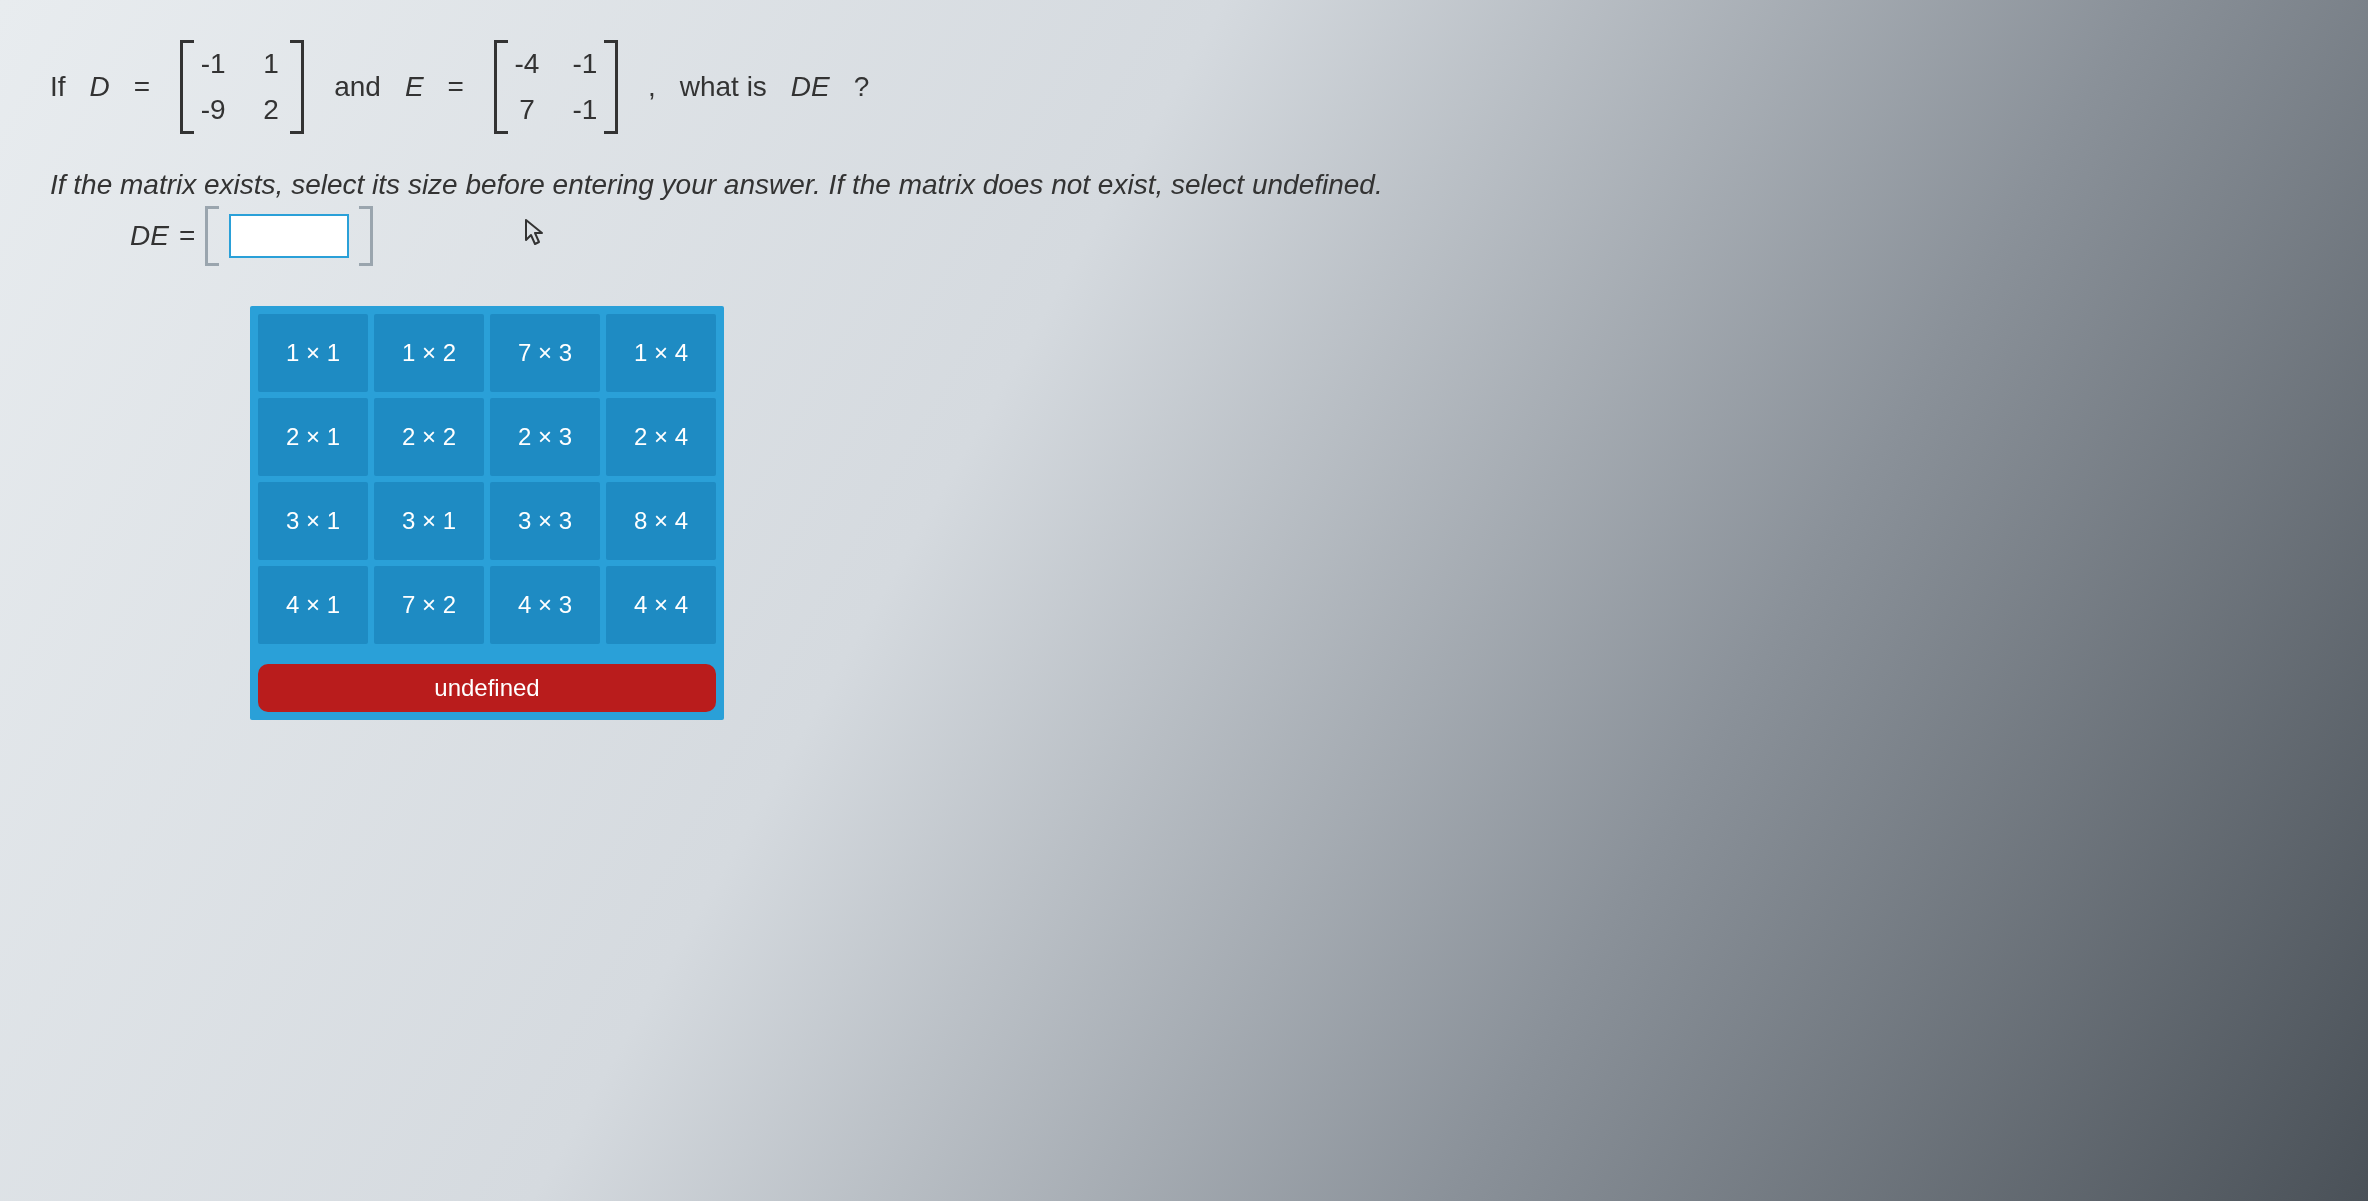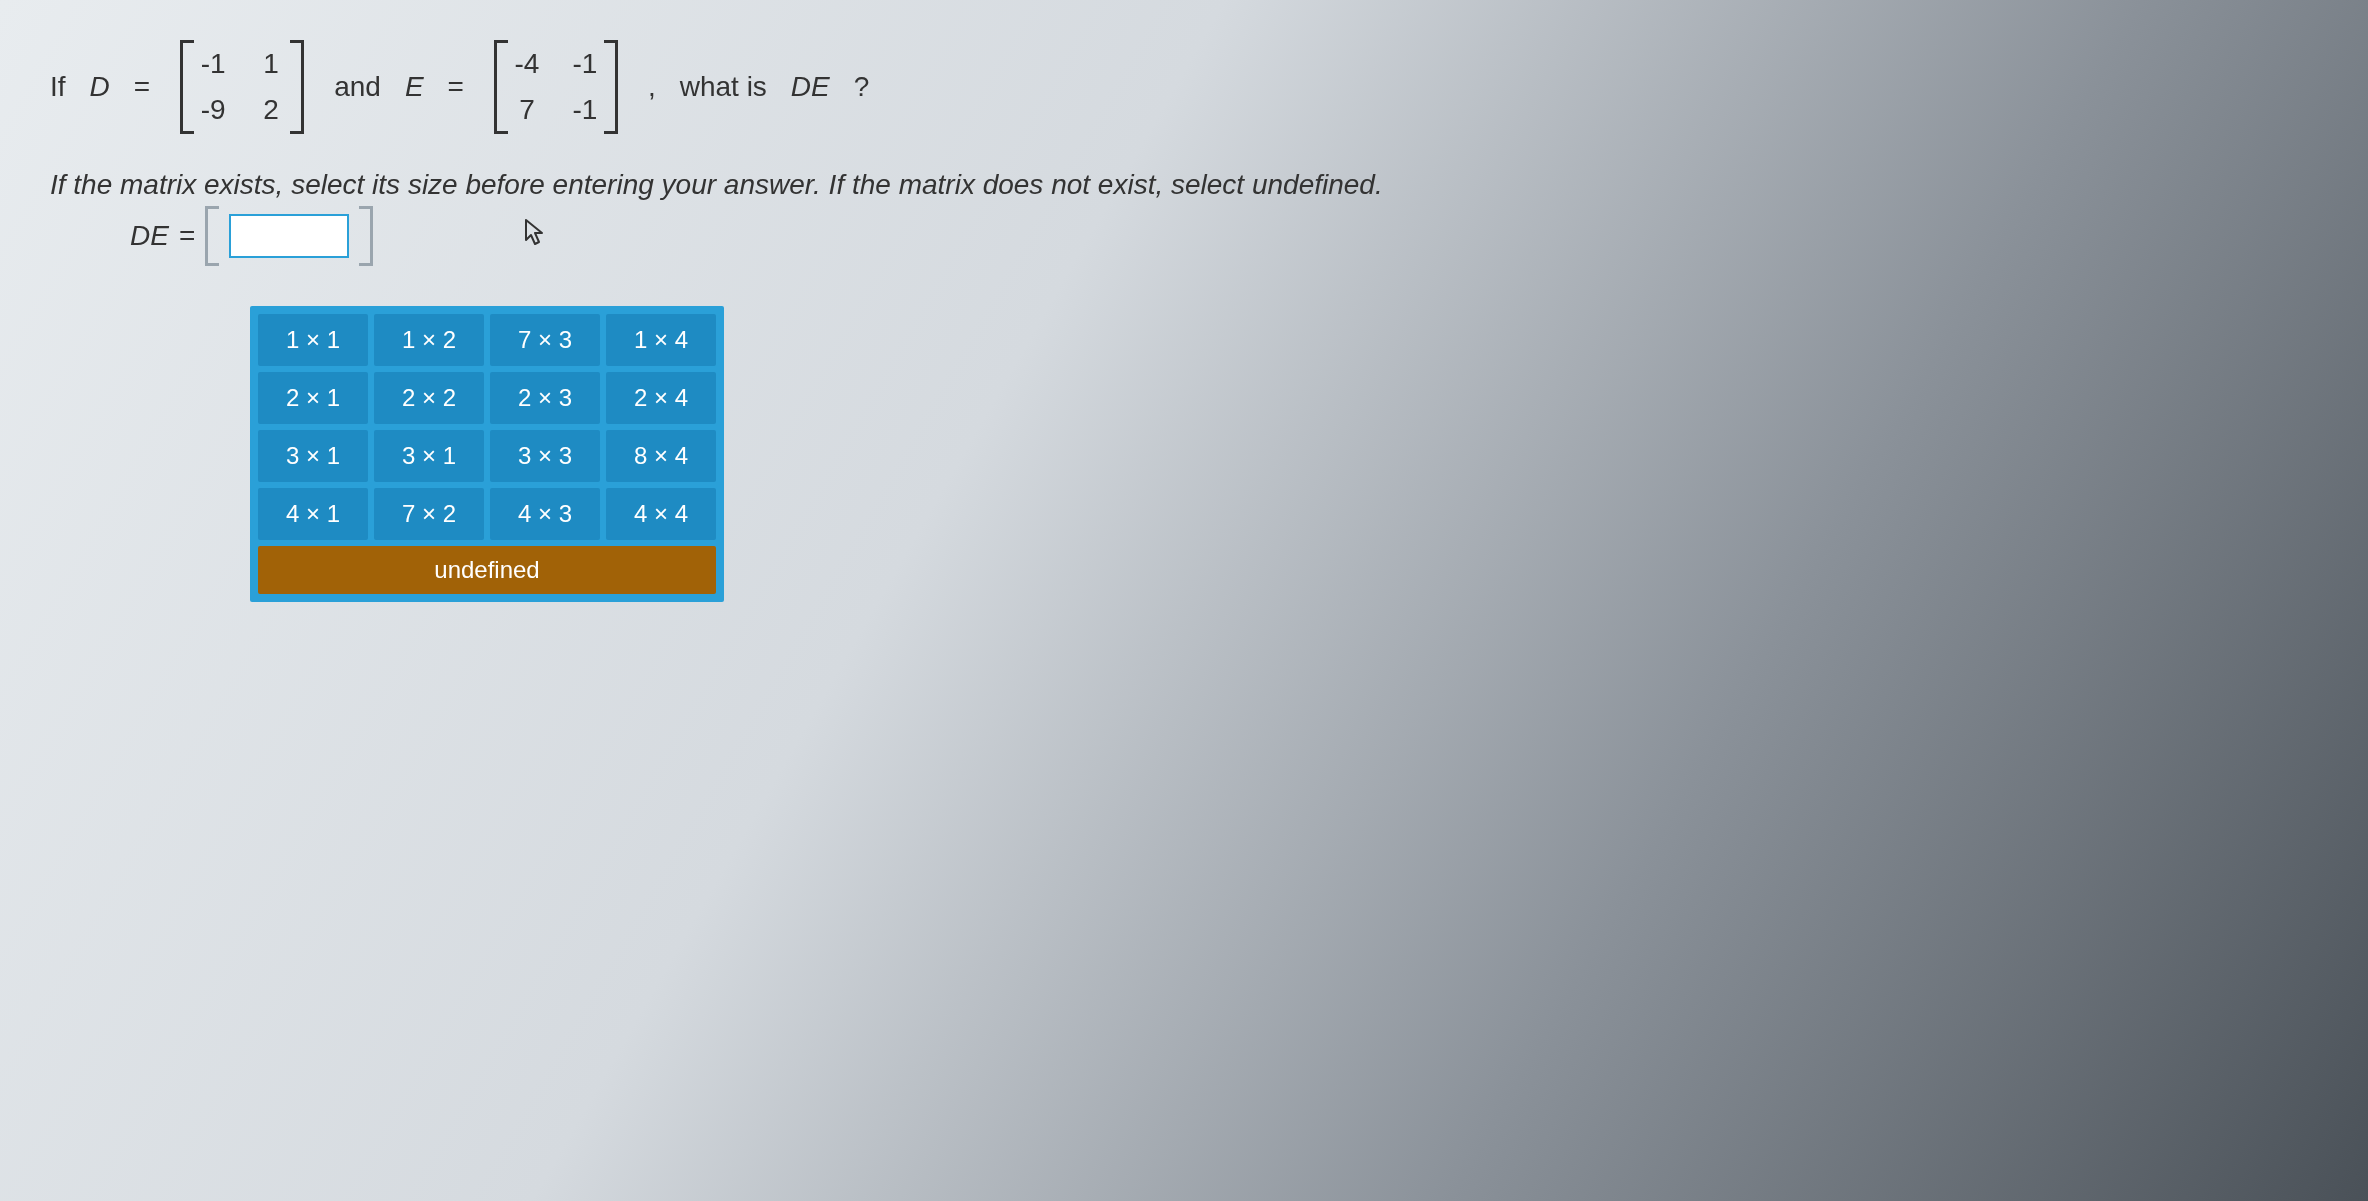--- a/index.html
+++ b/index.html
@@ -88,39 +88,40 @@
     .size-grid {
       display: grid;
       grid-template-columns: repeat(4, auto);
       gap: 6px;
       margin-bottom: 6px;
     }
     .size-btn {
       background: #1e8bc3;
       color: #fff;
       border: none;
-      padding: 12px 18px;
+      padding: 25px 18px;
       font-size: 24px;
       font-family: Verdana, sans-serif;
       cursor: pointer;
       border-radius: 2px;
       min-width: 110px;
       text-align: center;
     }
     .undefined-btn {
-      background: #a16207;
+      background: #b91c1c;
       color: #fff;
       border: none;
       padding: 10px 18px;
       font-size: 24px;
       font-family: Verdana, sans-serif;
       cursor: pointer;
-      border-radius: 2px;
+      border-radius: 10px;
       width: 100%;
       text-align: center;
+      margin-top: 14px;
     }
   </style>
 </head>
 <body>
 
 <div class="question-line">
   <span>If</span>
   <span class="italic">D</span>
   <span>=</span>
   <span class="matrix">

